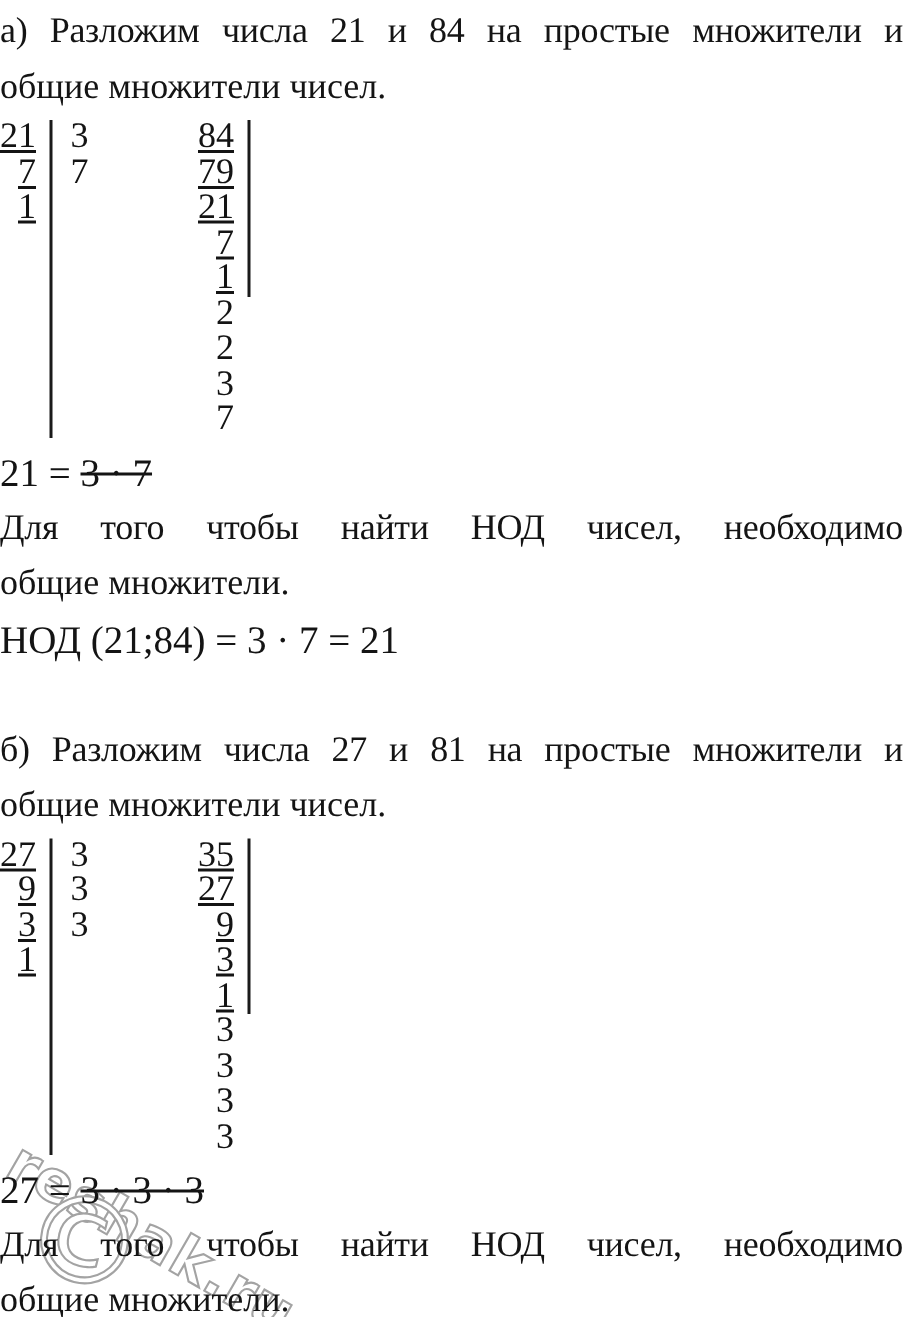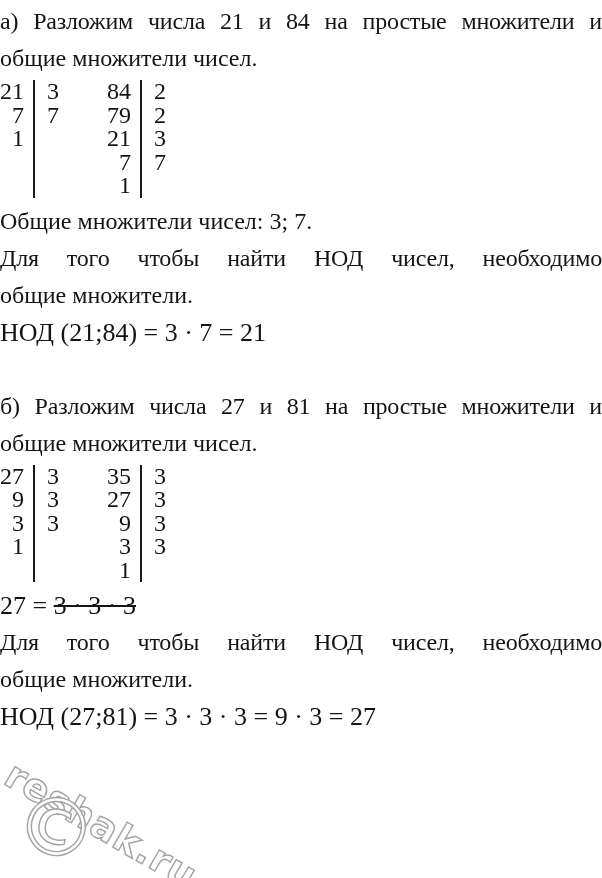--- a/index.html
+++ b/index.html
@@ -56,33 +56,34 @@
     margin-top: 3px;
     margin-bottom: 5px;
   }
   .ftable { display: flex; }
   .ftable .nums {
     display: flex;
     flex-direction: column;
     align-items: flex-end;
     padding-right: 9px;
     border-right: 2px solid #1a1a1a;
+    text-decoration: underline;
   }
   .ftable .facs {
     display: flex;
     flex-direction: column;
     align-items: flex-start;
     padding-left: 12px;
   }
   .ftable .cell {
     font-size: 24px;
     height: 23.5px;
     line-height: 23.5px;
   }
-  .ftable.t2 { margin-left: 48px; }
+  .ftable.t2 { margin-left: 73px; flex-direction: column; }
 </style>
 </head>
 <body>
 
 <div class="page">
 
   <svg class="watermark" width="240" height="145" viewBox="0 0 240 145">
     <text transform="translate(2,50) rotate(30)" font-family="DejaVu Sans, sans-serif" font-weight="bold" font-size="38" letter-spacing="1" fill="#ffffff" stroke="#a3a3a3" stroke-width="1.4">reshak.ru</text>
     <text transform="translate(56,95) rotate(14)" text-anchor="middle" dominant-baseline="central" font-family="DejaVu Sans, sans-serif" font-size="80" fill="#ffffff" stroke="#a3a3a3" stroke-width="1.4">©</text>
   </svg>
@@ -114,22 +115,22 @@
         </div>
         <div class="facs">
           <div class="cell">2</div>
           <div class="cell">2</div>
           <div class="cell">3</div>
           <div class="cell">7</div>
         </div>
       </div>
     </div>
 
+    <div class="eqline"><span>21 = </span><s class="struck">3 · 7</s></div>
 
-    <div class="tline">Общие множители чисел: 3; 7.</div>
     <div class="tline just">Для того чтобы найти НОД чисел, необходимо перемножить их</div>
     <div class="tline">общие множители.</div>
     <div class="eqline">НОД (21;84) = 3 · 7 = 21</div>
 
     <div class="tline"></div>
 
     <div class="tline just">б) Разложим числа 27 и 81 на простые множители и подчеркнём</div>
     <div class="tline">общие множители чисел.</div>
 
     <div class="tables">

